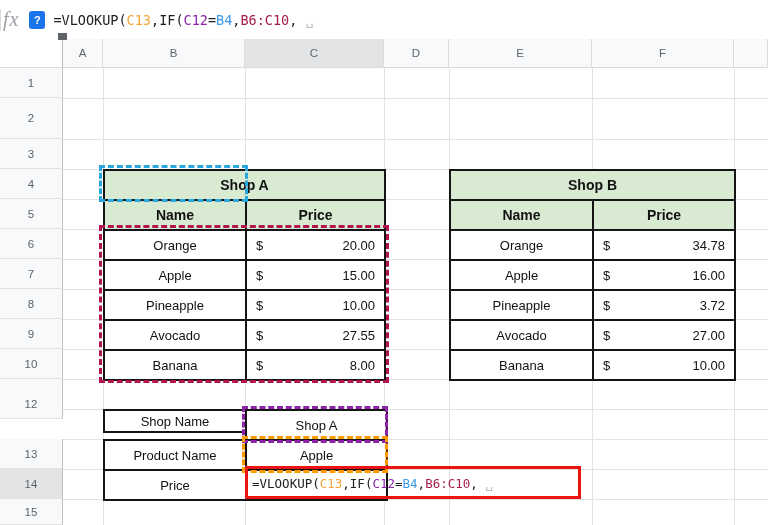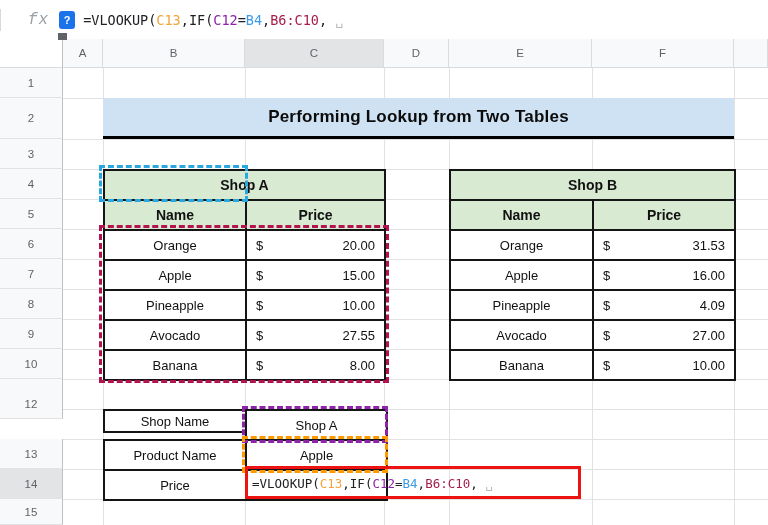--- a/index.html
+++ b/index.html
@@ -7,22 +7,22 @@
          font-family:"Liberation Sans",sans-serif;color:#202124;}
   
   #topbar{position:absolute;left:0;top:0;width:768px;height:39px;background:#fff;
           border-bottom:1px solid #dadce0;display:flex;align-items:center;}
   #namebox{position:relative;width:145px;height:100%;display:flex;align-items:center;}
   #namebox .ref{margin-left:14px;font-size:13px;color:#202124;}
   .caret{position:absolute;left:122px;top:17px;width:0;height:0;
          border-left:4.5px solid transparent;border-right:4.5px solid transparent;
          border-top:5px solid #5f6368;}
   .vdiv{width:1px;height:22px;background:#d9d9d9;}
-  .fx{font-family:Liberation Mono, monospace;font-style:italic;font-size:16px;color:#9aa0a6;
-      margin-left:27px;letter-spacing:1px;}
+  .fx{font-family:Liberation Serif, serif;font-style:italic;font-size:20px;color:#9aa0a6;
+      margin-left:2px;letter-spacing:1px;}
   .helpbox{margin-left:10px;width:16px;height:18px;border-radius:3px;background:#1a73e8;
            color:#fff;font-size:11px;font-weight:bold;display:flex;align-items:center;
            justify-content:center;}
   .formula{margin-left:8px;font-family:"DejaVu Sans Mono","Liberation Mono",monospace;
            font-size:13.5px;white-space:pre;}
   #cornerhandle{position:absolute;left:58px;top:33px;width:9px;height:7px;background:#5f6368;z-index:7;}
   
   .colhead{position:absolute;top:39px;height:29px;background:#f8f9fa;box-sizing:border-box;
            border-right:1px solid #d9dbdd;border-bottom:1px solid #d9dbdd;
            display:flex;align-items:center;justify-content:center;
@@ -153,51 +153,50 @@
       <div class="acell price" style="left: 245px; top: 349px; width: 141px; height: 32px;">
         <span>$</span>
         <span>8.00</span>
       </div>
       <div class="acell green" style="left: 449px; top: 169px; width: 287px; height: 32px;">Shop B</div>
       <div class="acell green" style="left: 449px; top: 199px; width: 145px; height: 32px;">Name</div>
       <div class="acell green" style="left: 592px; top: 199px; width: 144px; height: 32px;">Price</div>
       <div class="acell" style="left: 449px; top: 229px; width: 145px; height: 32px;">Orange</div>
       <div class="acell price" style="left: 592px; top: 229px; width: 144px; height: 32px;">
         <span>$</span>
-        <span>31.53</span>
+        <span>34.78</span>
       </div>
       <div class="acell" style="left: 449px; top: 259px; width: 145px; height: 32px;">Apple</div>
       <div class="acell price" style="left: 592px; top: 259px; width: 144px; height: 32px;">
         <span>$</span>
         <span>16.00</span>
       </div>
       <div class="acell" style="left: 449px; top: 289px; width: 145px; height: 32px;">Pineapple</div>
       <div class="acell price" style="left: 592px; top: 289px; width: 144px; height: 32px;">
         <span>$</span>
-        <span>4.09</span>
+        <span>3.72</span>
       </div>
       <div class="acell" style="left: 449px; top: 319px; width: 145px; height: 32px;">Avocado</div>
       <div class="acell price" style="left: 592px; top: 319px; width: 144px; height: 32px;">
         <span>$</span>
         <span>27.00</span>
       </div>
       <div class="acell" style="left: 449px; top: 349px; width: 145px; height: 32px;">Banana</div>
       <div class="acell price" style="left: 592px; top: 349px; width: 144px; height: 32px;">
         <span>$</span>
         <span>10.00</span>
       </div>
       <div class="acell" style="left: 103px; top: 409px; width: 144px; height: 24px;">Shop Name</div>
       <div class="acell" style="left: 245px; top: 409px; width: 143px; height: 32px;">Shop A</div>
       <div class="acell" style="left: 103px; top: 439px; width: 144px; height: 32px;">Product Name</div>
       <div class="acell" style="left: 245px; top: 439px; width: 143px; height: 32px;">Apple</div>
       <div class="acell" style="left: 103px; top: 469px; width: 144px; height: 32px;">Price</div>
       <div class="acell" style="left: 245px; top: 469px; width: 143px; height: 32px;"></div>
     </div>
 
-  <div id="banner">Performing Lookup from Two Tables</div>
 
   <div class="refbox" style="left:99px;top:165px;width:149px;height:37px;border:3px dashed #2ba7e0;"></div>
   <div class="refbox" style="left:99px;top:225px;width:290px;height:158px;border:3px dashed #b3134f;"></div>
   <div class="refbox" style="left:242px;top:406px;width:146px;height:37px;border:3px dashed #8e24aa;"></div>
   <div class="refbox" style="left:242px;top:436px;width:146px;height:37px;border:3px dashed #ff9900;"></div>
 
   <div id="cellformula"><span style="color: rgb(32, 33, 36);">=VLOOKUP(</span><span style="color: rgb(243, 164, 60);">C13</span><span style="color: rgb(32, 33, 36);">,</span><span style="color: rgb(32, 33, 36);">IF(</span><span style="color: rgb(142, 36, 170);">C12</span><span style="color: rgb(32, 33, 36);">=</span><span style="color: rgb(61, 155, 233);">B4</span><span style="color: rgb(32, 33, 36);">,</span><span style="color: rgb(166, 29, 76);">B6:C10</span><span style="color: rgb(32, 33, 36);">, </span><span style="color: rgb(182, 186, 191);">␣</span></div>
 
   <div id="redbox"></div>
 

